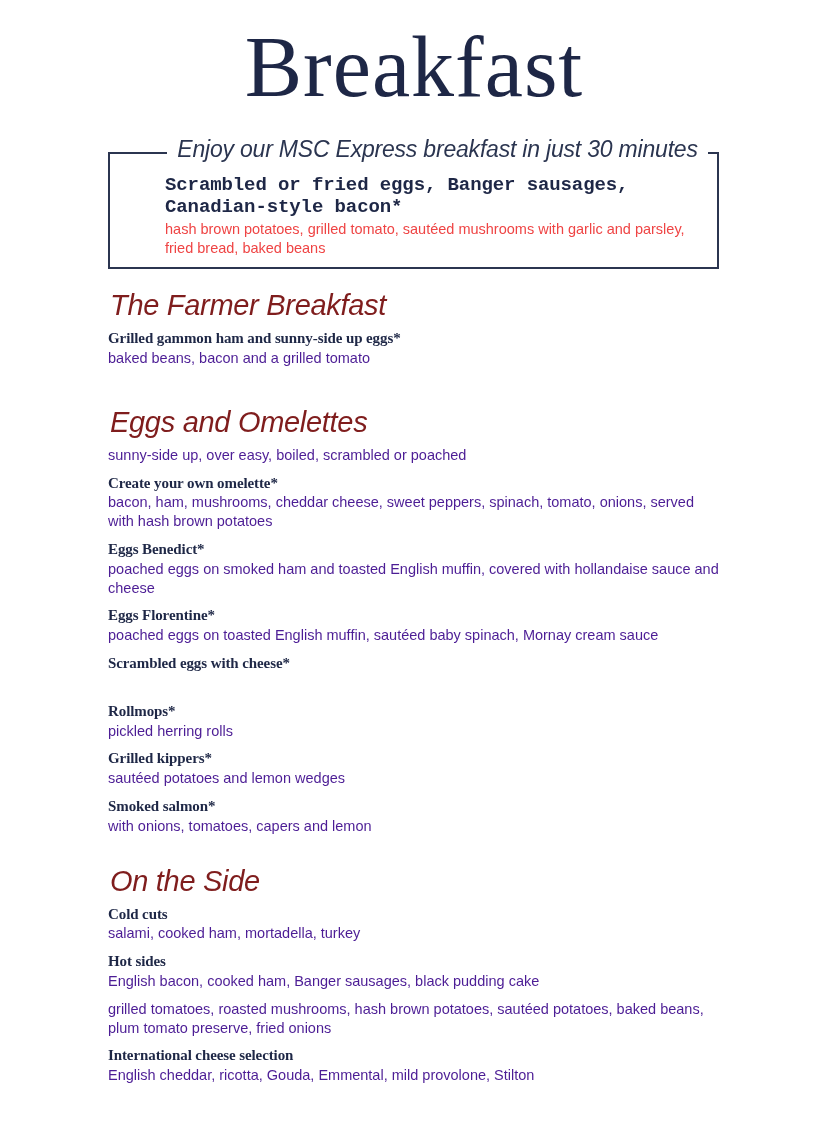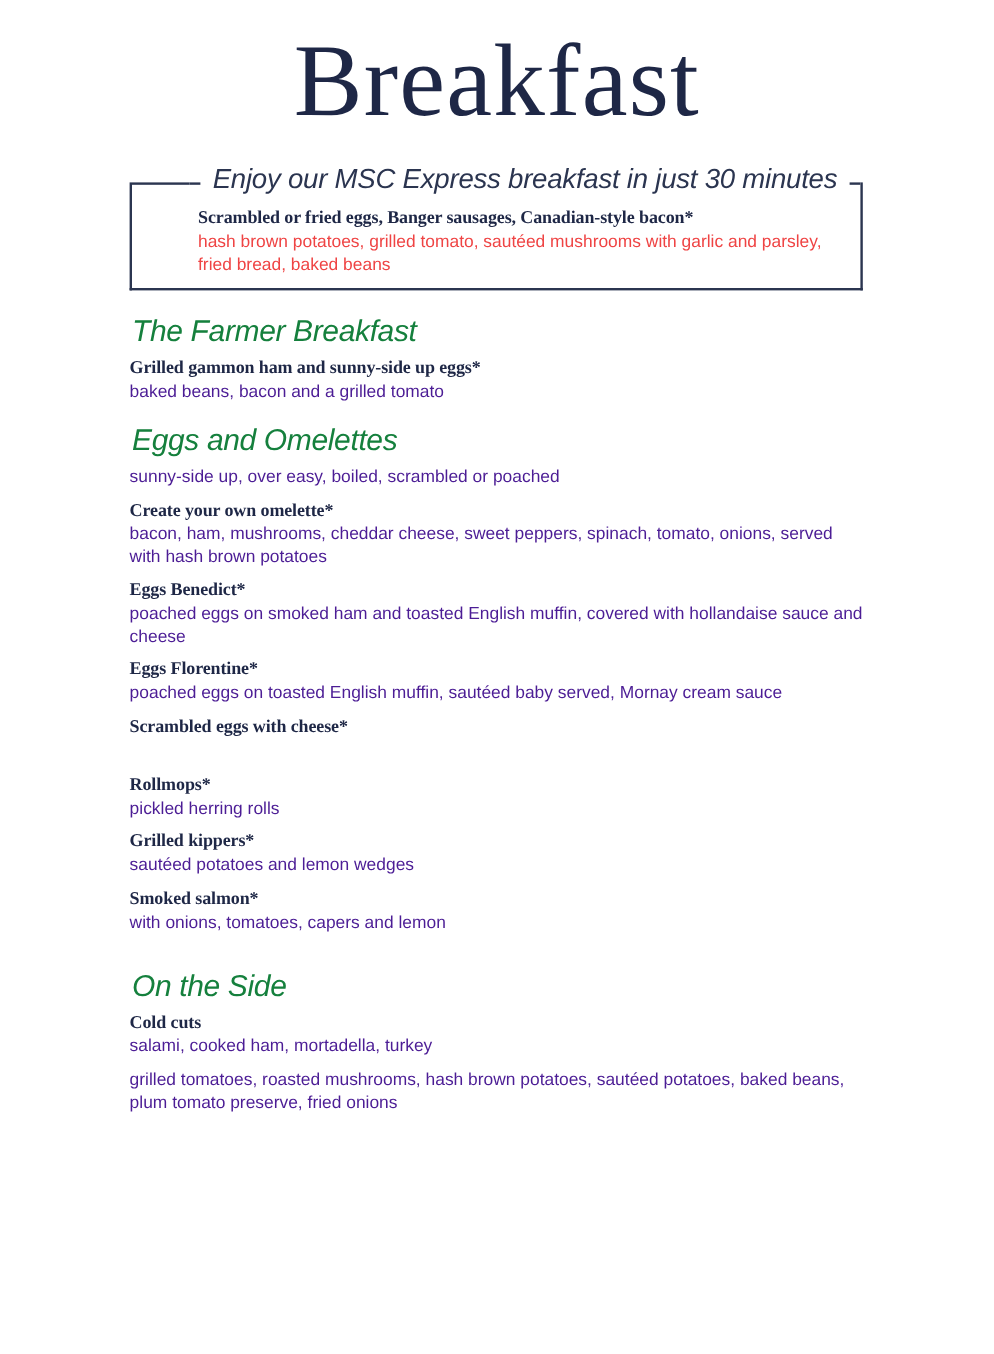--- a/index.html
+++ b/index.html
@@ -70,50 +70,50 @@
     font-size: 23px;
     font-weight: 400;
     color: #2b3550;
     letter-spacing: -0.2px;
     white-space: nowrap;
   }
   .express-body {
     padding: 6px 14px 0 55px;
   }
   .express-title {
-    font-family: Liberation Serif, serif;
+    font-family: Liberation Mono, monospace;
     font-weight: bold;
-    font-size: 15px;
+    font-size: 19px;
     color: #1e2746;
     letter-spacing: -0.1px;
     margin-bottom: 2px;
   }
   .express-desc {
     font-size: 14.5px;
     color: #ef4444;
     line-height: 1.28;
   }
 
   
   .menu {
     margin: 0 109px 0 108px;
     padding-top: 20px;
   }
   .section {
     margin-bottom: 0;
   }
   .section-title {
     font-style: italic;
-    font-size: 25px;
+    font-size: 29px;
     font-weight: 400;
-    color: #15803d;
+    color: #7f1d1d;
     letter-spacing: -0.3px;
     margin: 0 0 7px 2px;
   }
-  .sec-gap-lg { margin-top: 16px; }
+  .sec-gap-lg { margin-top: 38px; }
   .sec-gap-md { margin-top: 29px; }
 
   .item {
     margin-bottom: 9px;
   }
   .item:last-child { margin-bottom: 0; }
   .item-name {
     font-family: "Liberation Serif", serif;
     font-weight: bold;
     font-size: 15px;
@@ -168,21 +168,21 @@
     <div class="item">
       <div class="item-name">Create your own omelette*</div>
       <div class="item-desc">bacon, ham, mushrooms, cheddar cheese, sweet peppers, spinach, tomato, onions, served with hash brown potatoes</div>
     </div>
     <div class="item">
       <div class="item-name">Eggs Benedict*</div>
       <div class="item-desc">poached eggs on smoked ham and toasted English muffin, covered with hollandaise sauce and cheese</div>
     </div>
     <div class="item">
       <div class="item-name">Eggs Florentine*</div>
-      <div class="item-desc">poached eggs on toasted English muffin, sautéed baby served, Mornay cream sauce</div>
+      <div class="item-desc">poached eggs on toasted English muffin, sautéed baby spinach, Mornay cream sauce</div>
     </div>
     <div class="item">
       <div class="item-name">Scrambled eggs with cheese*</div>
     </div>
   </div>
 
   <div class="section sec-gap-md">
     <div class="item">
       <div class="item-name">Rollmops*</div>
       <div class="item-desc">pickled herring rolls</div>
@@ -197,17 +197,25 @@
     </div>
   </div>
 
   <div class="section sec-gap-md">
     <div class="section-title">On the Side</div>
     <div class="item">
       <div class="item-name">Cold cuts</div>
       <div class="item-desc">salami, cooked ham, mortadella, turkey</div>
     </div>
     <div class="item">
+      <div class="item-name">Hot sides</div>
+      <div class="item-desc">English bacon, cooked ham, Banger sausages, black pudding cake</div>
+    </div>
+    <div class="item">
       <div class="item-desc">grilled tomatoes, roasted mushrooms, hash brown potatoes, sautéed potatoes, baked beans, plum tomato preserve, fried onions</div>
     </div>
+    <div class="item">
+      <div class="item-name">International cheese selection</div>
+      <div class="item-desc">English cheddar, ricotta, Gouda, Emmental, mild provolone, Stilton</div>
+    </div>
   </div>
 
 </div>
 
 </body></html>

